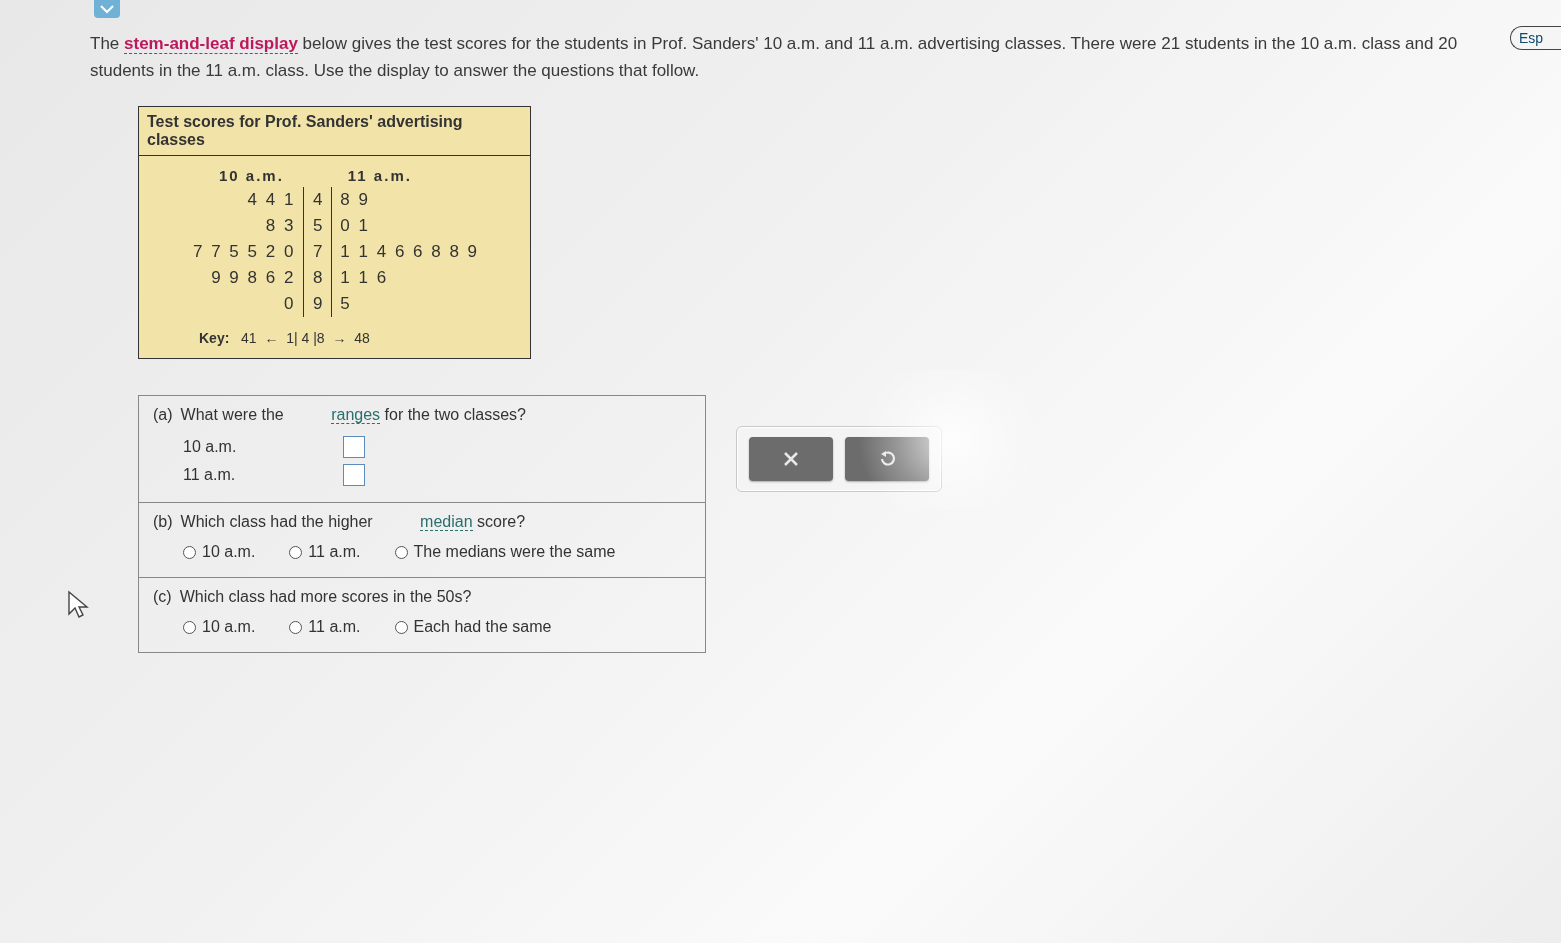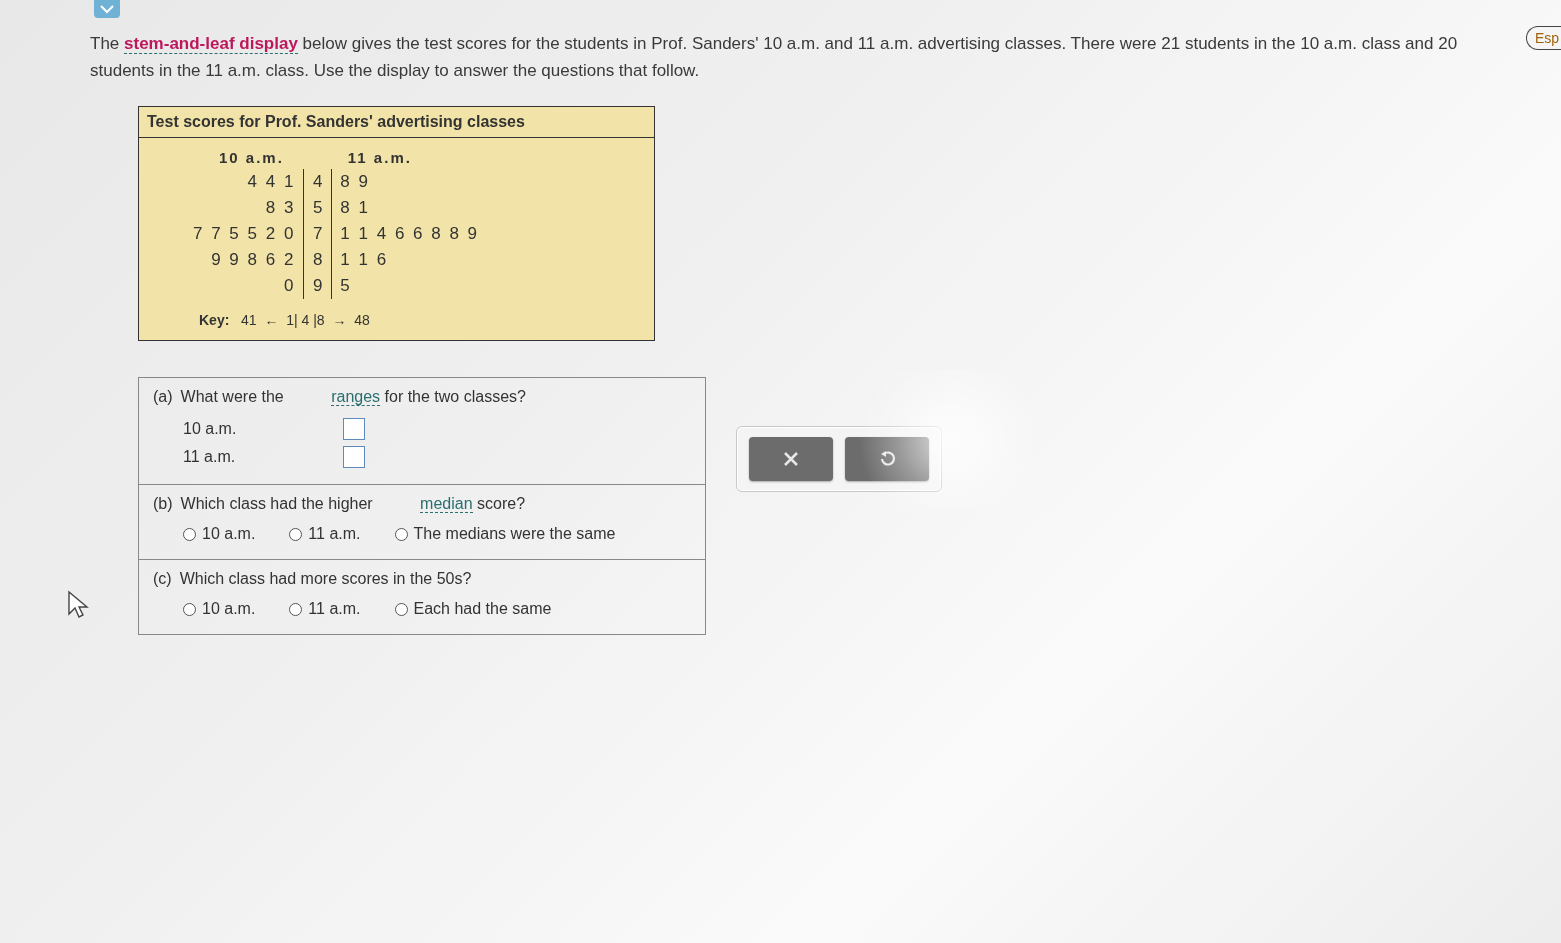--- a/index.html
+++ b/index.html
@@ -25,32 +25,32 @@
   }
   .intro .term {
     color: #be185d;
     border-bottom: 1px dashed #2a6e6e;
     font-weight: bold;
   }
   .esp-badge {
     position: absolute;
     top: 26px;
     right: 0;
-    padding: 3px 2px 3px 8px;
+    padding: 3px 18px 3px 8px;
     font-size: 14px;
     border: 1px solid #444;
     border-right: none;
     border-radius: 12px 0 0 12px;
     background: #f5f5f5;
-    color: #a16207;
+    color: #0c4a6e;
   }
   .stemleaf-box {
     margin-left: 48px;
     border: 1px solid #333;
-    width: 517px;
+    width: 393px;
     background: #f2e4a8;
   }
   .stemleaf-title {
     border-bottom: 1px solid #333;
     padding: 6px 8px;
     font-weight: bold;
     font-size: 16px;
   }
   .stemleaf-body {
     padding: 8px 10px 12px 10px;
@@ -236,21 +236,21 @@
           <td class="sl-right" style="border:none;">11 a.m.</td>
         </tr>
         <tr>
               <td class="sl-left">4 4 1</td>
               <td class="sl-stem">4</td>
               <td class="sl-right">8 9</td>
             </tr>
         <tr>
               <td class="sl-left">8 3</td>
               <td class="sl-stem">5</td>
-              <td class="sl-right">8 1</td>
+              <td class="sl-right">0 1</td>
             </tr>
         <tr>
               <td class="sl-left">7 7 5 5 2 0</td>
               <td class="sl-stem">7</td>
               <td class="sl-right">1 1 4 6 6 8 8 9</td>
             </tr>
         <tr>
               <td class="sl-left">9 9 8 6 2</td>
               <td class="sl-stem">8</td>
               <td class="sl-right">1 1 6</td>

